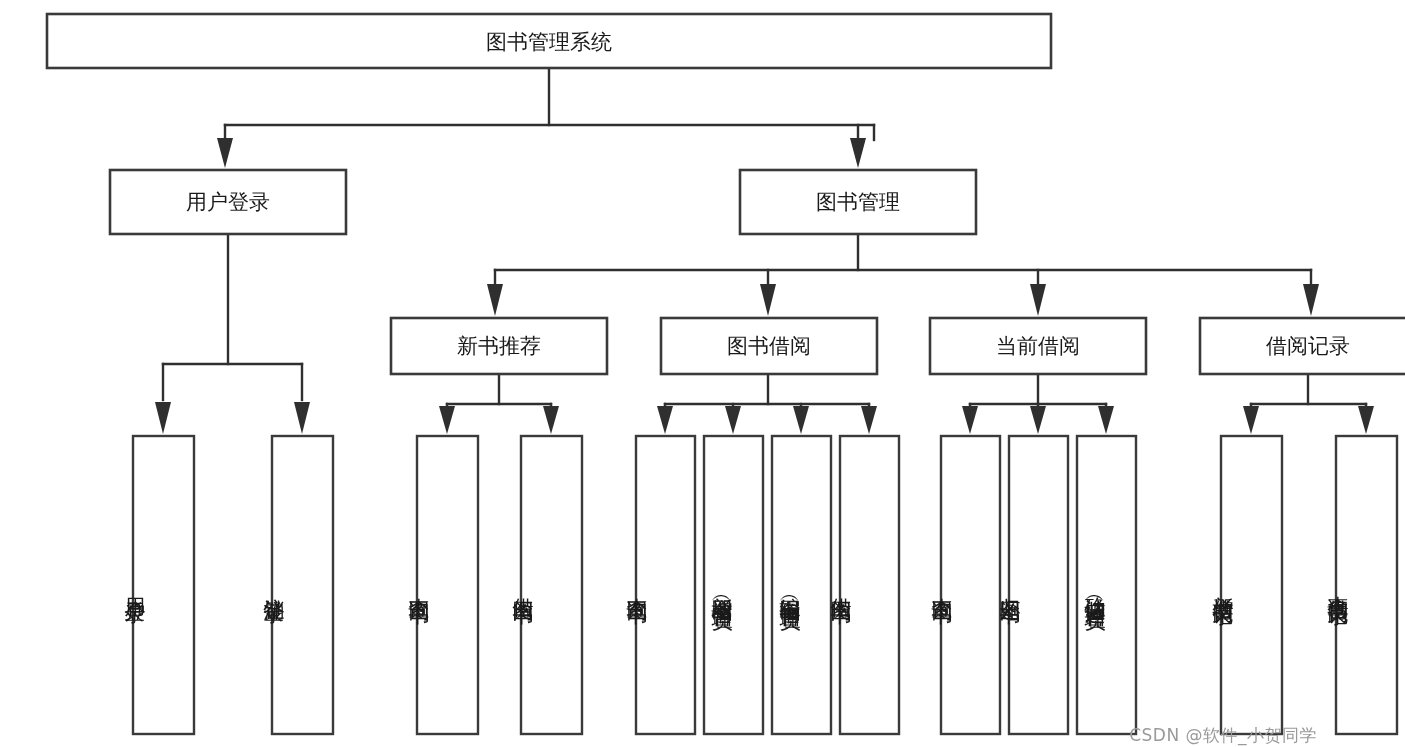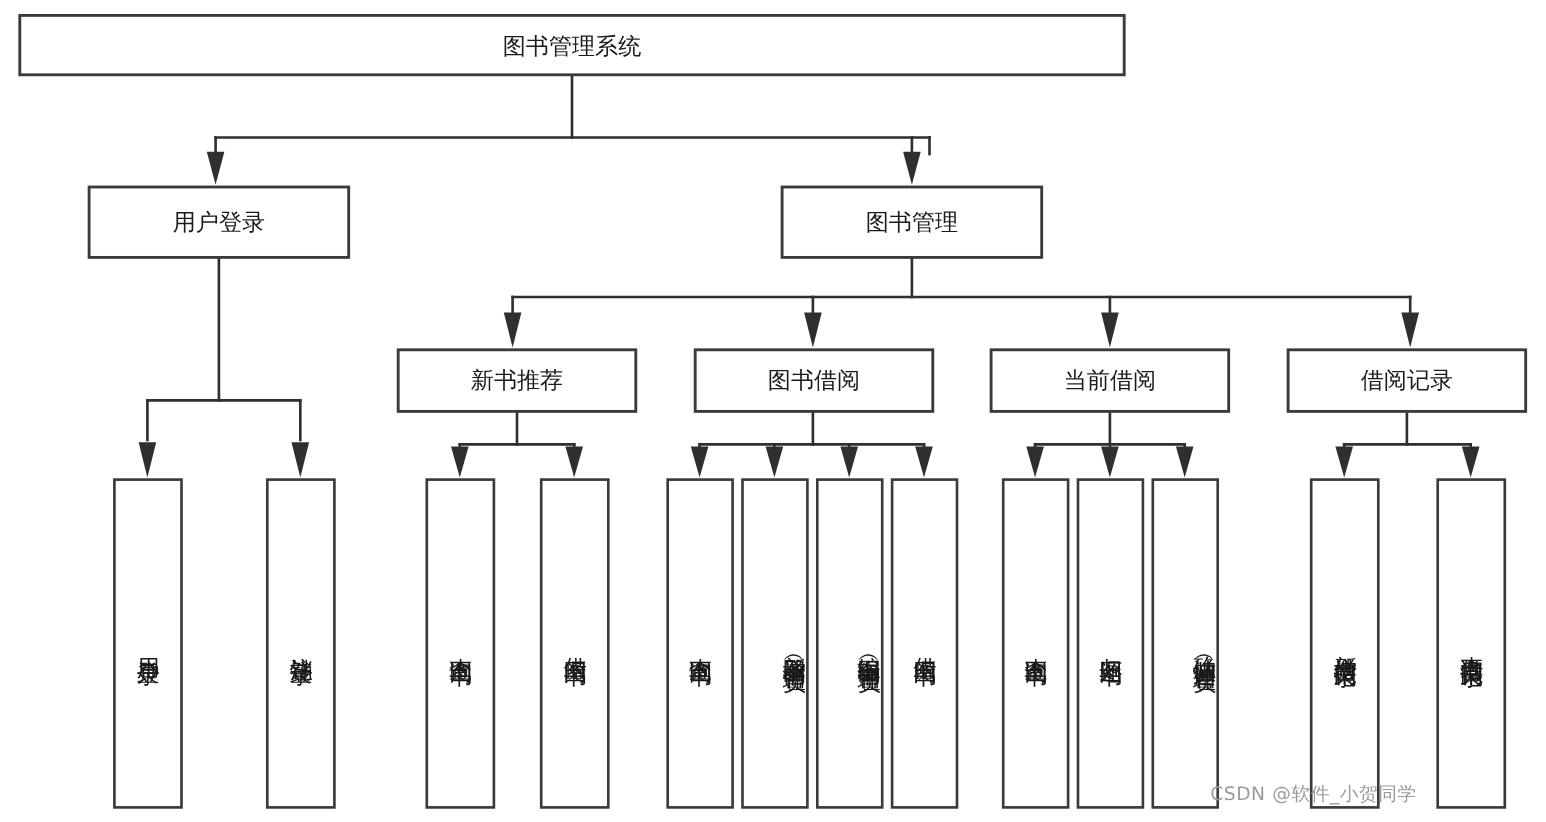--- a/index.html
+++ b/index.html
@@ -11,20 +11,21 @@
     width: 1405px;
     height: 747px;
     font-family: "DejaVu Sans", "Liberation Sans", sans-serif;
     overflow: hidden;
     position: relative;
   }
   #diagram-root {
     position: relative;
     width: 1300px;
     height: 747px;
+    padding-left: 29px;
   }
   svg.diagram {
     display: block;
     width: 1405px;
     height: 747px;
   }
   .node-box {
     fill: #ffffff;
     stroke: #3a3a3a;
     stroke-width: 2.6;
@@ -47,21 +48,21 @@
   .node-label-h {
     font-family: "DejaVu Sans", "Liberation Sans", sans-serif;
     font-size: 21px;
     fill: #1a1a1a;
     text-anchor: middle;
     dominant-baseline: middle;
   }
   .watermark-text {
     position: absolute;
     right: 12px;
-    bottom: 14px;
+    bottom: 0;
     font-family: "DejaVu Sans", "Liberation Sans", sans-serif;
     font-size: 17px;
     color: #9a9a9a;
     white-space: nowrap;
     letter-spacing: 0.5px;
   }
   .vlabel {
     position: absolute;
     writing-mode: vertical-rl;
     text-orientation: upright;

